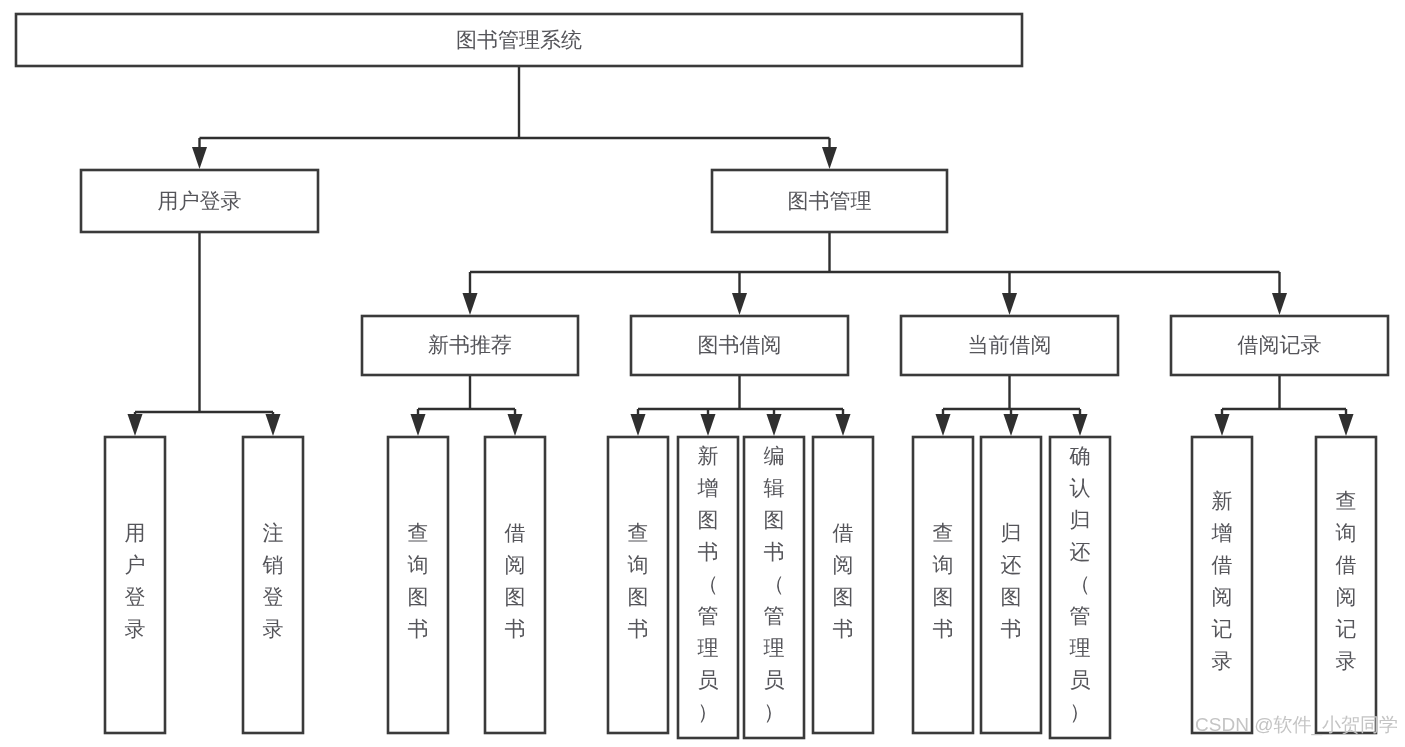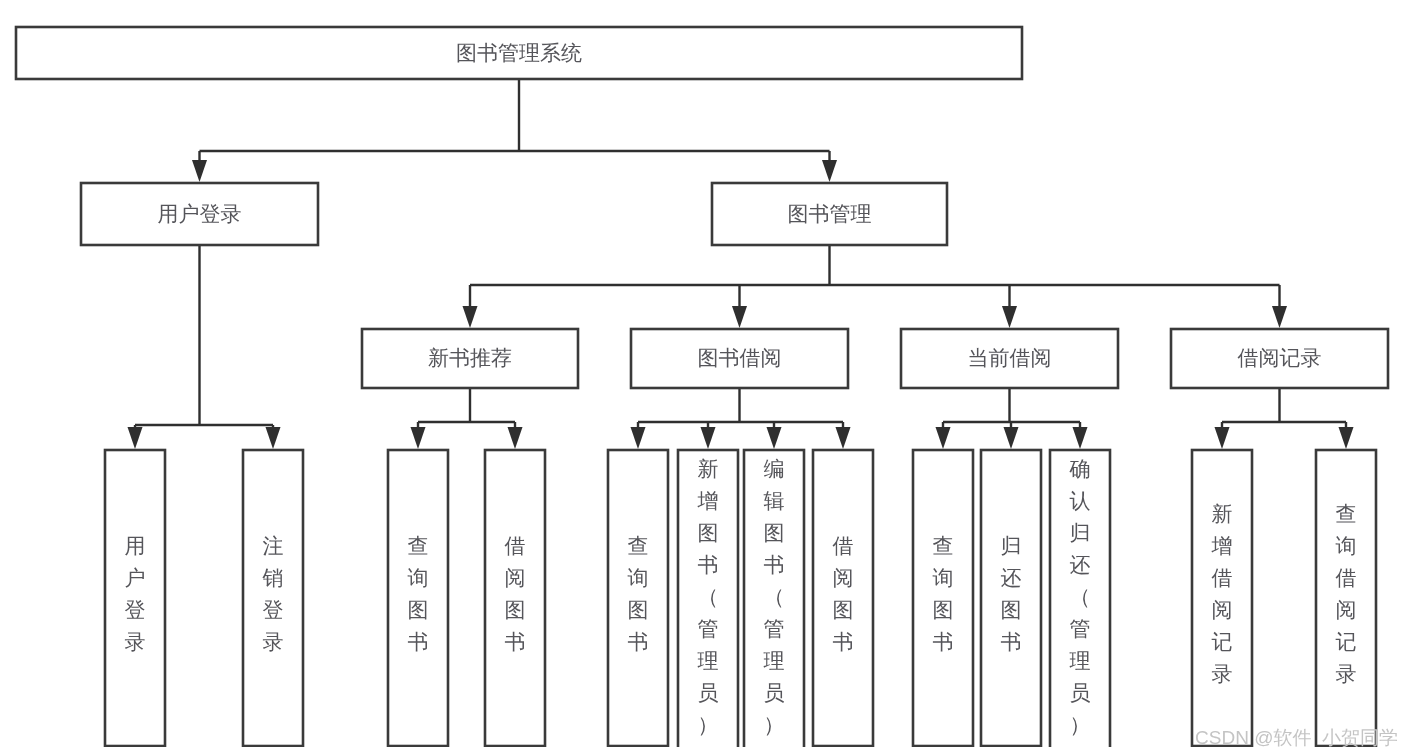--- a/index.html
+++ b/index.html
@@ -10,21 +10,21 @@
   body {
     width: 1405px;
     height: 747px;
     font-family: "Liberation Sans", "DejaVu Sans", sans-serif;
     overflow: hidden;
     position: relative;
   }
   #diagram-root {
     position: absolute;
     left: 0;
-    top: 13px;
+    top: 0;
     width: 1405px;
     height: 626px;
   }
   svg.diagram {
     display: block;
     width: 1405px;
     height: 747px;
   }
   .node-box {
     fill: #ffffff;

